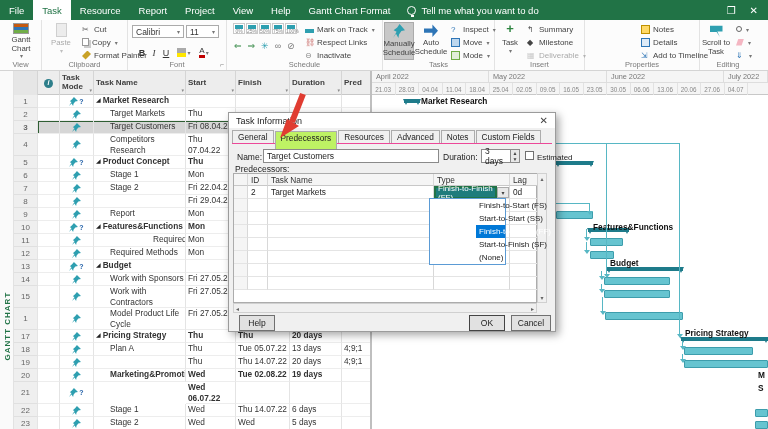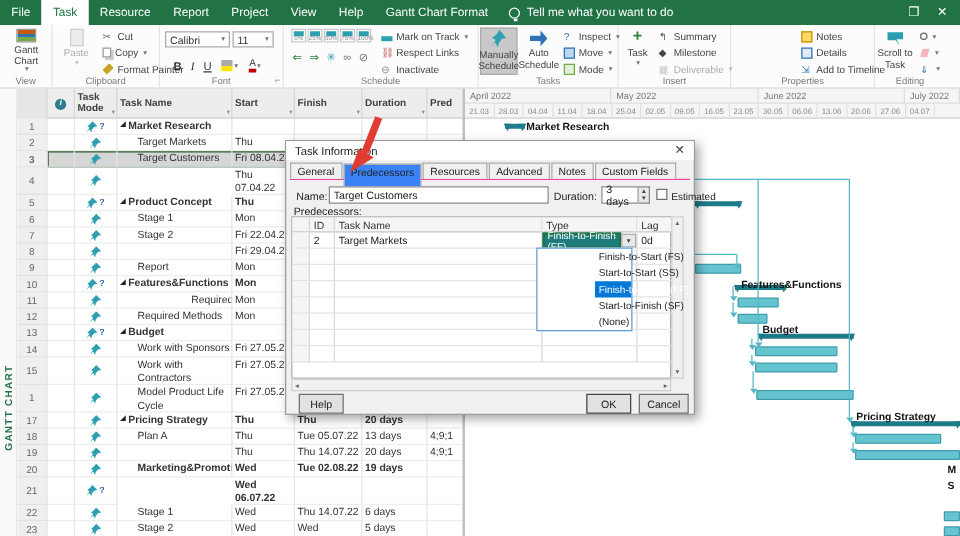--- a/index.html
+++ b/index.html
@@ -57,21 +57,21 @@
 .gsum:before{left:-1px;} .gsum:after{right:-1px;}
 .glabel{position:absolute;font-weight:bold;font-size:8.3px;color:#111;white-space:nowrap;}
 .glink{position:absolute;background:#57B7C4;}
 .garrow{position:absolute;width:0;height:0;border-left:3px solid transparent;border-right:3px solid transparent;border-top:4px solid #57B7C4;}
 
 .dialog{position:absolute;left:228px;top:112px;width:328px;height:220px;background:#F0F0F0;border:1px solid #9B9B9B;box-shadow:3px 3px 8px rgba(0,0,0,.35);z-index:50;font-size:8.5px;color:#222;}
 .dtitle{position:absolute;left:0;top:0;right:0;height:15px;background:#fff;display:flex;align-items:center;padding:0 7px;font-size:9px;}
 .dclose{margin-left:auto;font-size:10px;color:#444;cursor:pointer;}
 .dtabs{position:absolute;left:3px;top:17px;right:3px;height:14px;display:flex;border-bottom:1px solid #ec4899;}
 .dtab{padding:1px 5px 2px;border:1px solid #ACACAC;border-bottom:none;background:#F0F0F0;margin-right:1px;font-size:8.3px;cursor:pointer;white-space:nowrap;}
-.dtab.active{background:#3b82f6;position:relative;top:1px;padding-bottom:20px;}
+.dtab.active{background:#bef264;position:relative;top:1px;padding-bottom:20px;}
 .dfield{position:absolute;height:14px;background:#fff;border:1px solid #8A8A8A;display:flex;align-items:center;padding:0 3px;font-size:8.5px;}
 .dlabel{position:absolute;font-size:8.5px;}
 .spinner{position:absolute;width:9px;height:14px;border:1px solid #8A8A8A;border-left:none;background:#E8E8E8;font-size:5px;display:flex;flex-direction:column;align-items:center;justify-content:center;color:#444;cursor:pointer;}
 .chk{position:absolute;width:9px;height:9px;border:1px solid #707070;background:#fff;cursor:pointer;}
 .dgrid{position:absolute;left:4px;top:60px;width:304px;height:130px;background:#fff;border:1px solid #ACACAC;}
 .dgcell{position:absolute;border-right:1px solid #D8D8D8;border-bottom:1px solid #E4E4E4;font-size:8.3px;padding:0 3px;display:flex;align-items:center;overflow:hidden;}
 .dghead{background:#F5F5F5;border-bottom:1px solid #C8C8C8;color:#333;}
 .vscroll{position:absolute;left:308px;top:60px;width:10px;height:130px;background:#F0F0F0;border:1px solid #D0D0D0;font-size:6px;color:#666;text-align:center;}
 .hscroll{position:absolute;left:4px;top:190px;width:304px;height:10px;background:#F0F0F0;border:1px solid #D0D0D0;font-size:6px;color:#666;display:flex;justify-content:space-between;align-items:center;padding:0 2px;}
 .dbtn{position:absolute;height:16px;background:#E1E1E1;border:1px solid #707070;font-size:8.5px;display:flex;align-items:center;justify-content:center;cursor:pointer;}
@@ -377,20 +377,23 @@
       </div>
       <div class="trow" style="top: 39px; height: 22px;">
         <div class="tcell tnum" style="left: 0px; width: 24px;">4</div>
         <div class="tcell" style="left: 24px; width: 22px;"></div>
         <div class="tcell" style="left: 46px; width: 34px;">
           <span class="pinwrap">
             <svg width="9" height="9" viewBox="0 0 10 10">
               <path d="M5.5 0 L10 4.5 L7 5 L5 7.5 L4.6 10 L2.8 7.2 L0 10 L2.8 5.6 L0.9 4.6 L3.4 2.4 Z" fill="#2E9FB0"></path>
             </svg>
           </span>
+        </div>
+        <div class="tcell" style="left: 80px; width: 92px; padding-left: 16px;">
+          <span style="white-space: normal;">Competitors Research</span>
         </div>
         <div class="tcell" style="left: 172px; width: 50px;">Thu 07.04.22</div>
         <div class="tcell" style="left: 222px; width: 54px;"></div>
         <div class="tcell" style="left: 276px; width: 52px;"></div>
         <div class="tcell" style="left: 328px; width: 28px; border-right: none;"></div>
       </div>
       <div class="trow" style="top: 61px; height: 13px;">
         <div class="tcell tnum" style="left: 0px; width: 24px;">5</div>
         <div class="tcell" style="left: 24px; width: 22px;"></div>
         <div class="tcell" style="left: 46px; width: 34px;">

